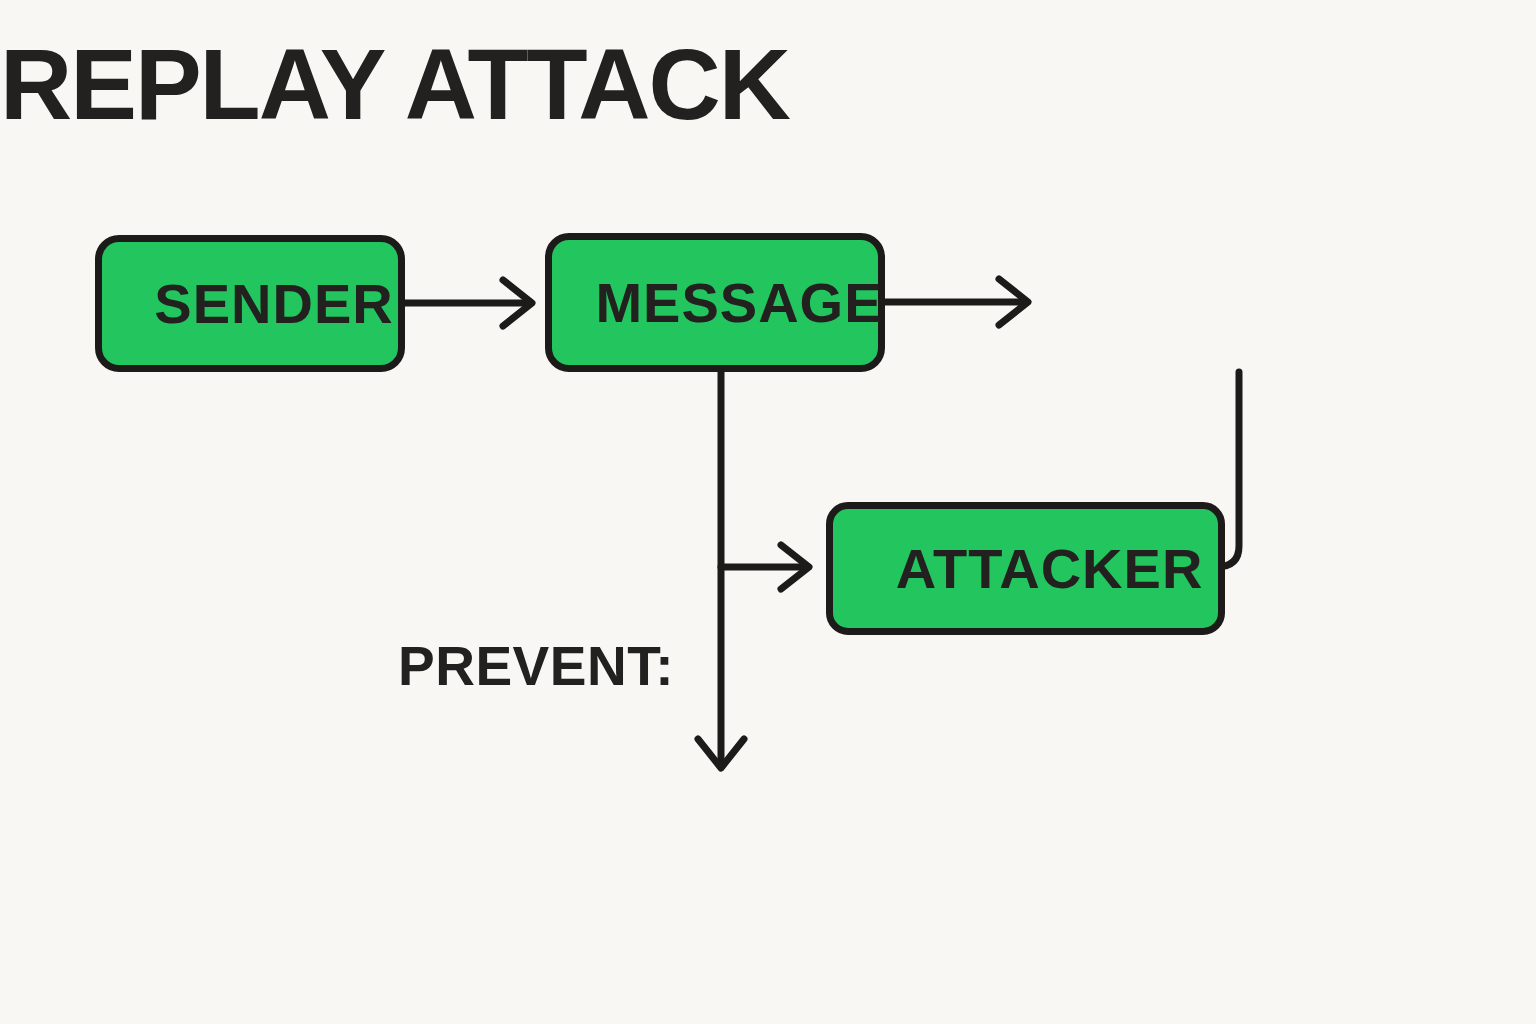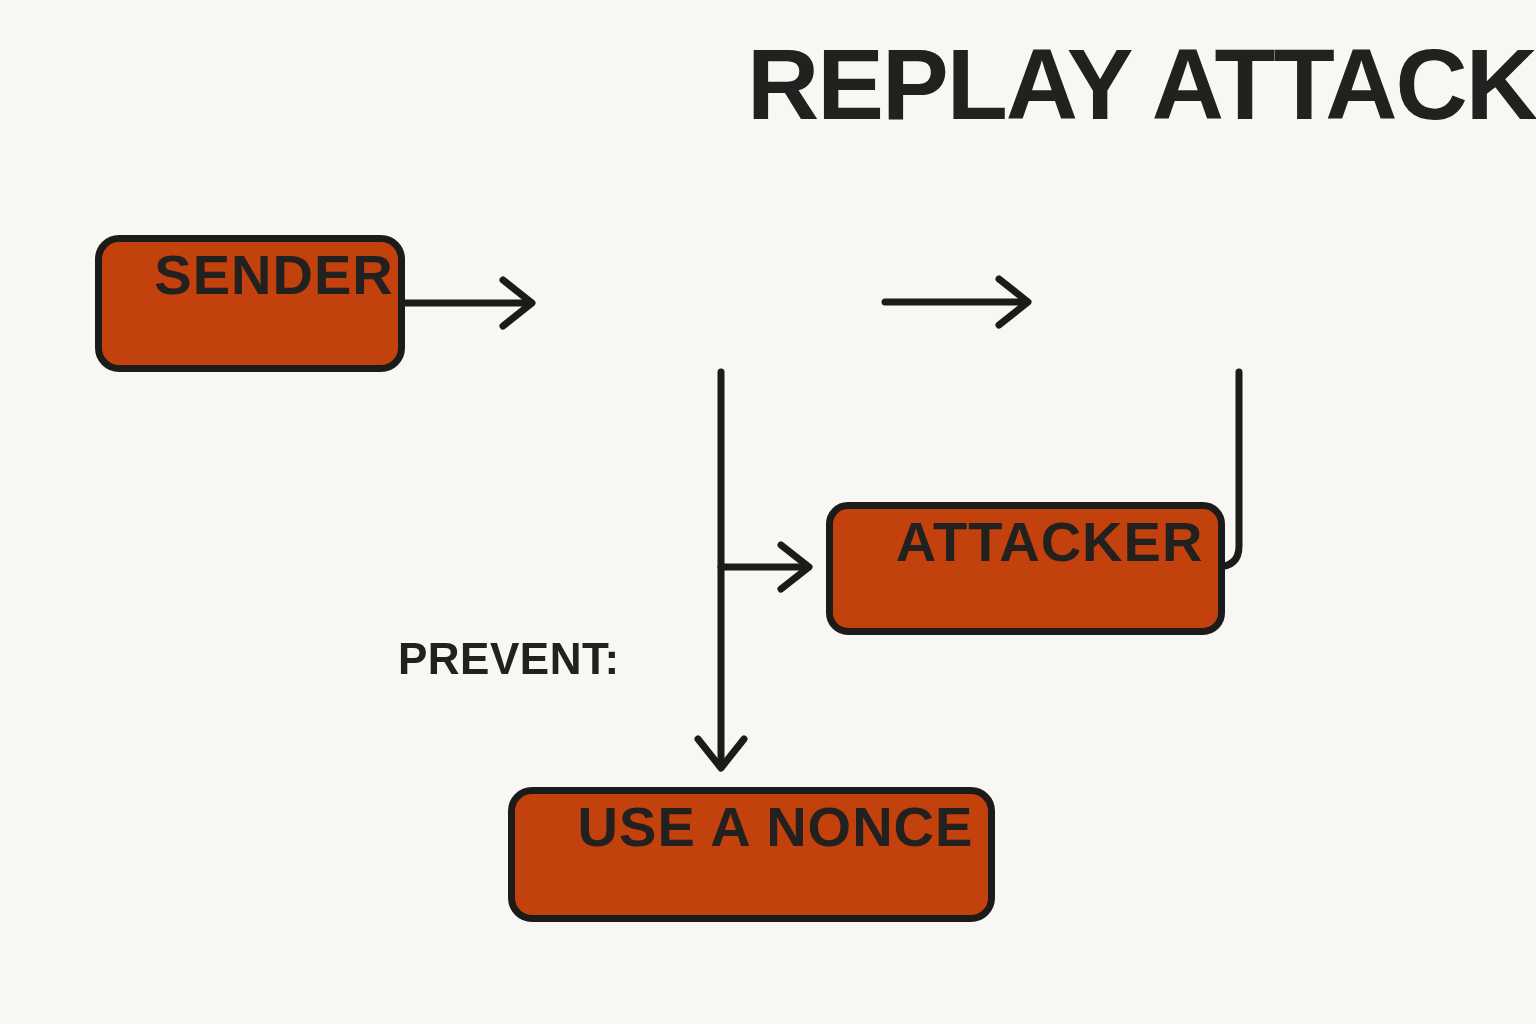--- a/index.html
+++ b/index.html
@@ -14,54 +14,55 @@
     height: 1024px;
     background: #f8f7f4;
     overflow: hidden;
   }
   .title {
     position: absolute;
     left: 0;
     right: 0;
     top: 34px;
     margin: 0;
-    text-align: right;
+    text-align: left;
     font-size: 100px;
     font-weight: 700;
     letter-spacing: -2px;
     color: #232120;
     line-height: 1.0;
   }
   .node {
     position: absolute;
     box-sizing: border-box;
     border: 7px solid #1d1b19;
     border-radius: 24px;
-    background: #c2410c;
+    background: #22c55e;
     display: flex;
+    align-items: center;
     justify-content: center;
     padding-left: 48px;
   }
   .node span {
     font-size: 56px;
     font-weight: 700;
     letter-spacing: 1px;
     color: #232120;
     white-space: nowrap;
   }
   .node-sender   { left: 95px;   top: 235px; width: 310px; height: 137px; }
   .node-message  { left: 545px;  top: 233px; width: 340px; height: 139px; }
   .node-receiver { left: 1040px; top: 233px; width: 402px; height: 139px; }
   .node-attacker { left: 826px;  top: 502px; width: 399px; height: 133px; border-radius: 22px; }
   .node-nonce    { left: 508px;  top: 787px; width: 487px; height: 135px; }
   .annotation {
     position: absolute;
     left: 398px;
     top: 634px;
-    font-size: 44px;
+    font-size: 55px;
     font-weight: 700;
     letter-spacing: 0.5px;
     color: #232120;
   }
   svg.connectors {
     position: absolute;
     left: 0;
     top: 0;
     pointer-events: none;
   }
@@ -104,25 +105,25 @@
 
     <g>
       <path d="M1239 372 L1239 546 Q1239 567 1216 567 L1158 567"></path>
     </g>
   </svg>
 
   <div class="node node-sender">
     <span>SENDER</span>
   </div>
 
+  <div class="node node-message">
+    <span>MESSAGE</span>
+  </div>
 
 
   <div class="node node-attacker">
     <span>ATTACKER</span>
   </div>
 
   <div class="annotation">PREVENT:</div>
 
-  <div class="node node-nonce">
-    <span>USE A NONCE</span>
-  </div>
 
 </div>
 
 </body></html>

